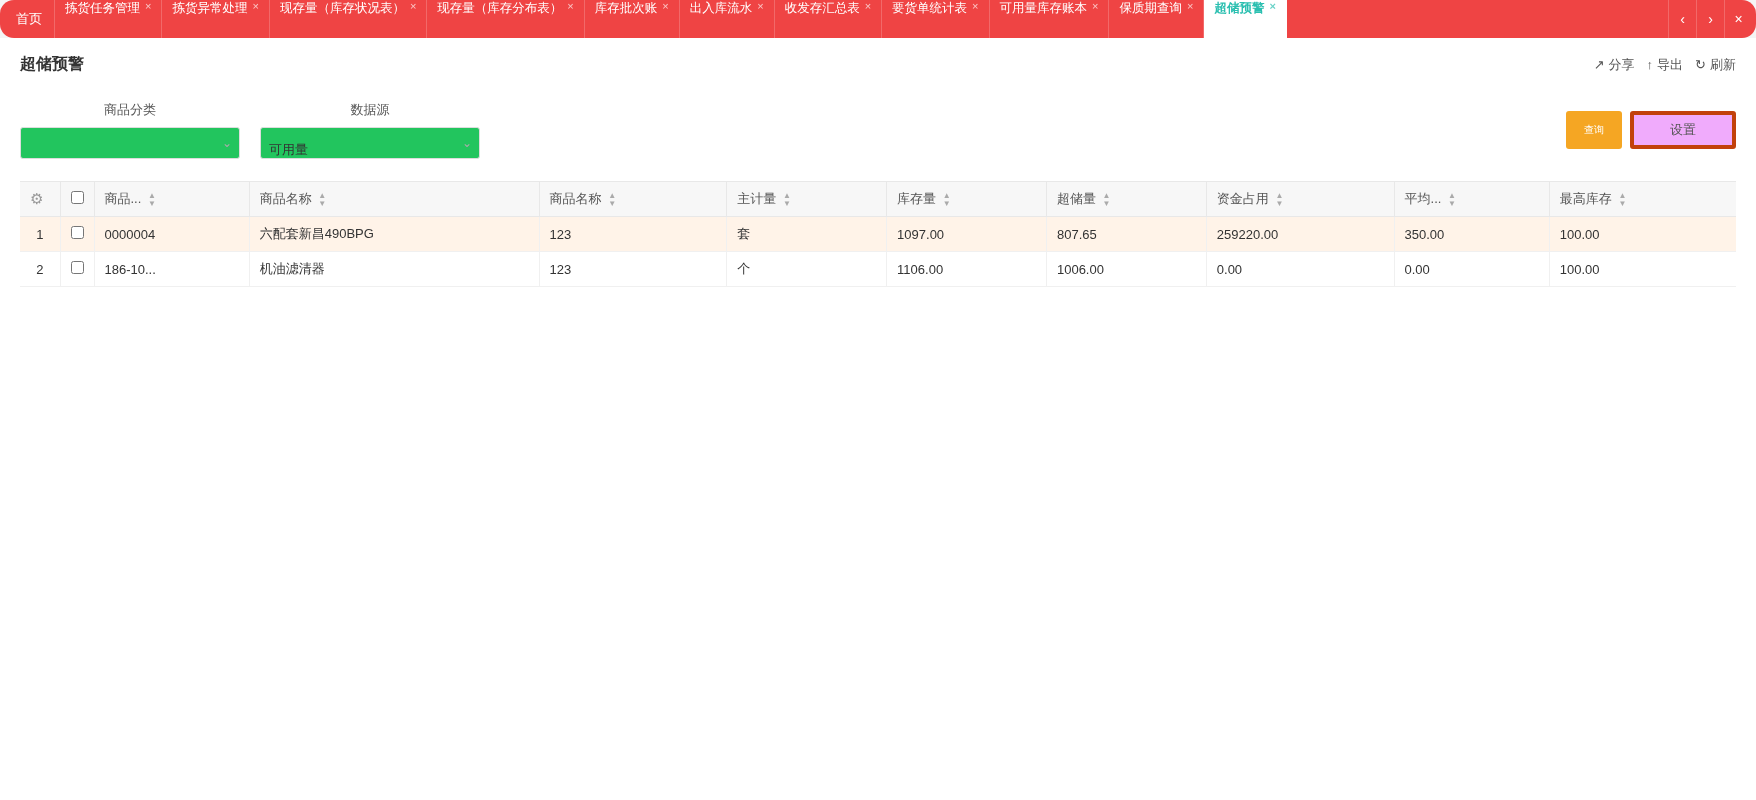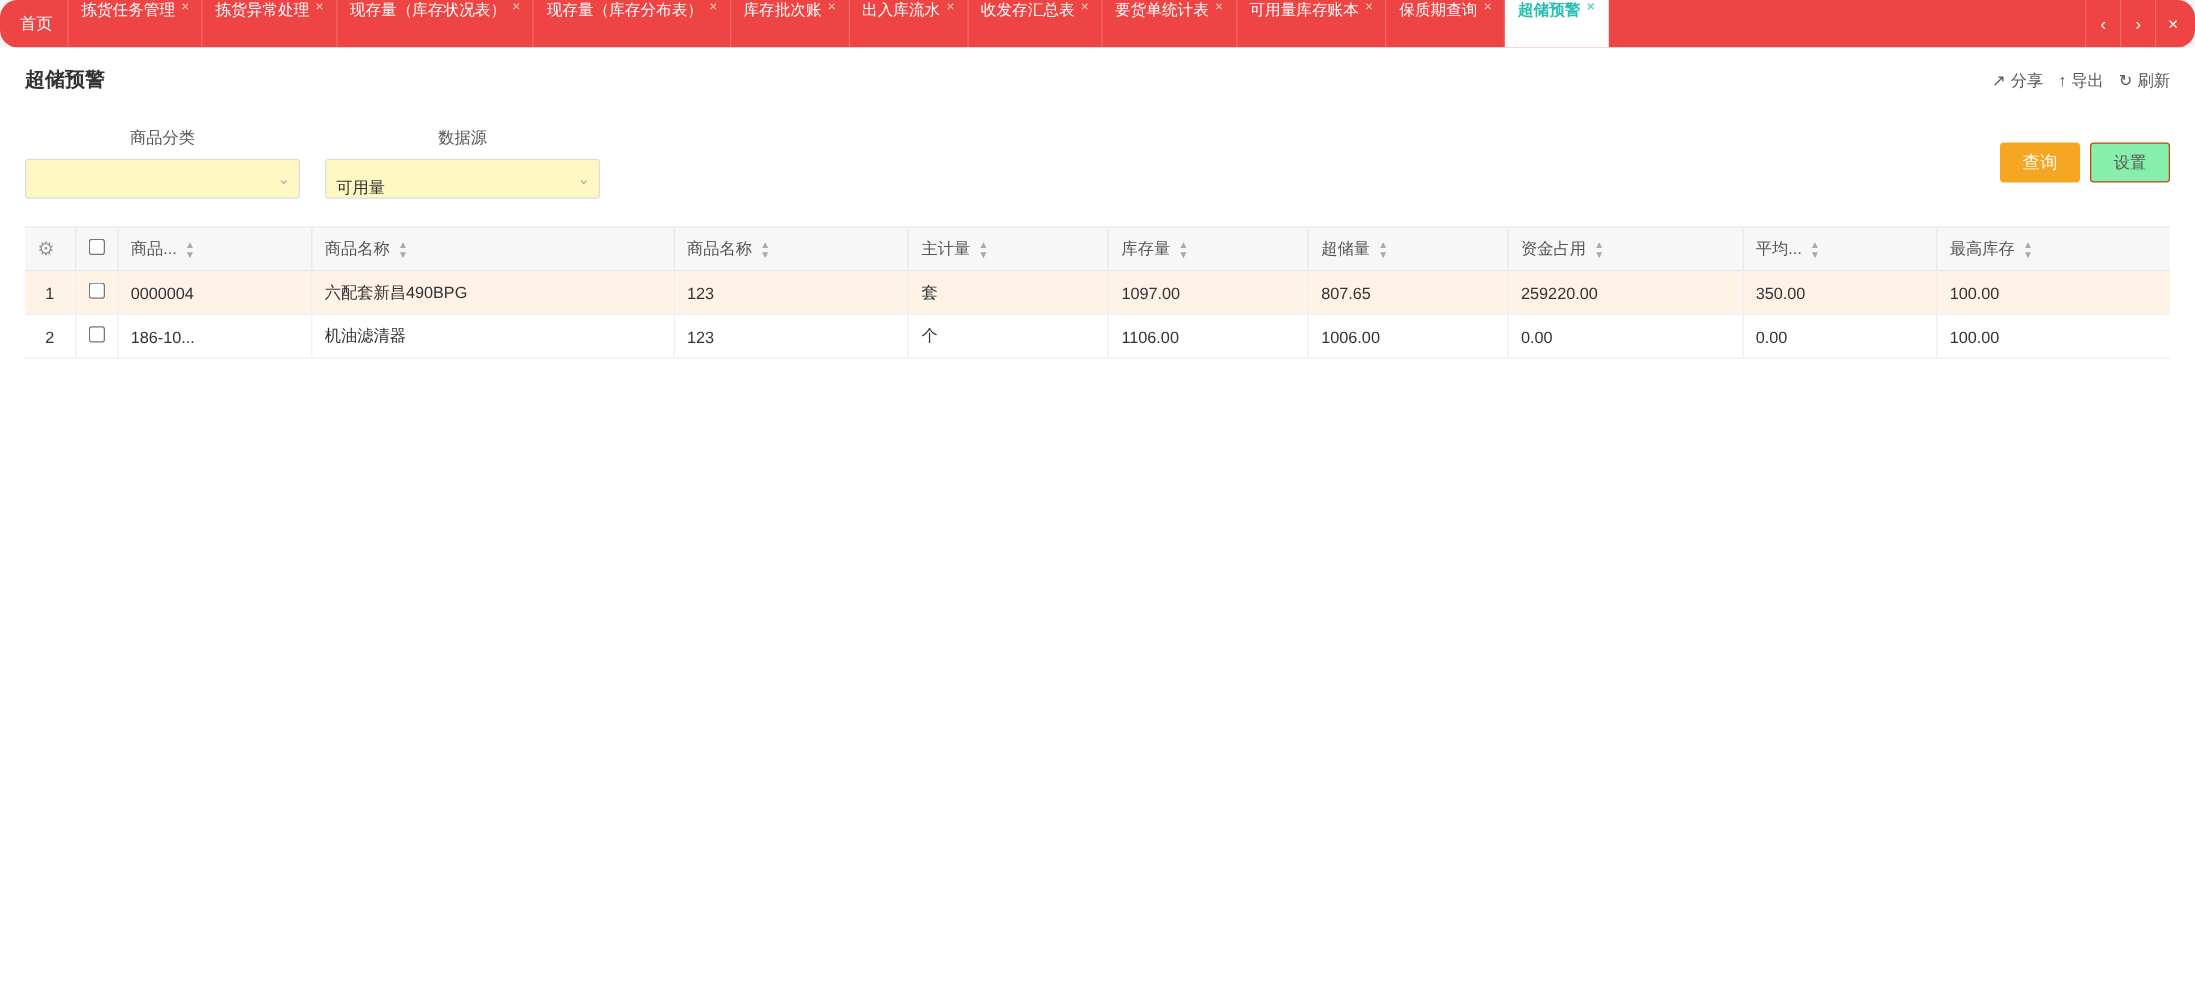--- a/index.html
+++ b/index.html
@@ -118,21 +118,21 @@
       white-space: nowrap;
     }
     .filter-select {
       width: 220px;
       height: 32px;
       border: 1px solid #ddd;
       border-radius: 3px;
       padding: 12px 28px 0 8px;
       font-size: 13px;
       color: #333;
-      background: #fef9c3;
+      background: #22c55e;
       appearance: none;
       cursor: pointer;
       position: relative;
     }
     .filter-select-wrap {
       position: relative;
       display: inline-block;
     }
     .filter-select-wrap .chevron {
       position: absolute;
@@ -147,29 +147,29 @@
       display: flex;
       gap: 8px;
       margin-left: auto;
     }
     .btn-query {
       background: #f5a623;
       color: #fff;
       border: none;
       border-radius: 3px;
       padding: 6px 18px;
-      font-size: 14px;
+      font-size: 10px;
       cursor: pointer;
     }
     .btn-settings {
-      background: #86efac;
+      background: #f0abfc;
       color: #555;
-      border: 1px solid #c2410c;
+      border: 4px solid #c2410c;
       border-radius: 3px;
-      padding: 6px 18px;
+      padding: 6px 36px;
       font-size: 13px;
       cursor: pointer;
     }
 
     
     .data-table {
       width: 100%;
       border-collapse: collapse;
       font-size: 13px;
     }

